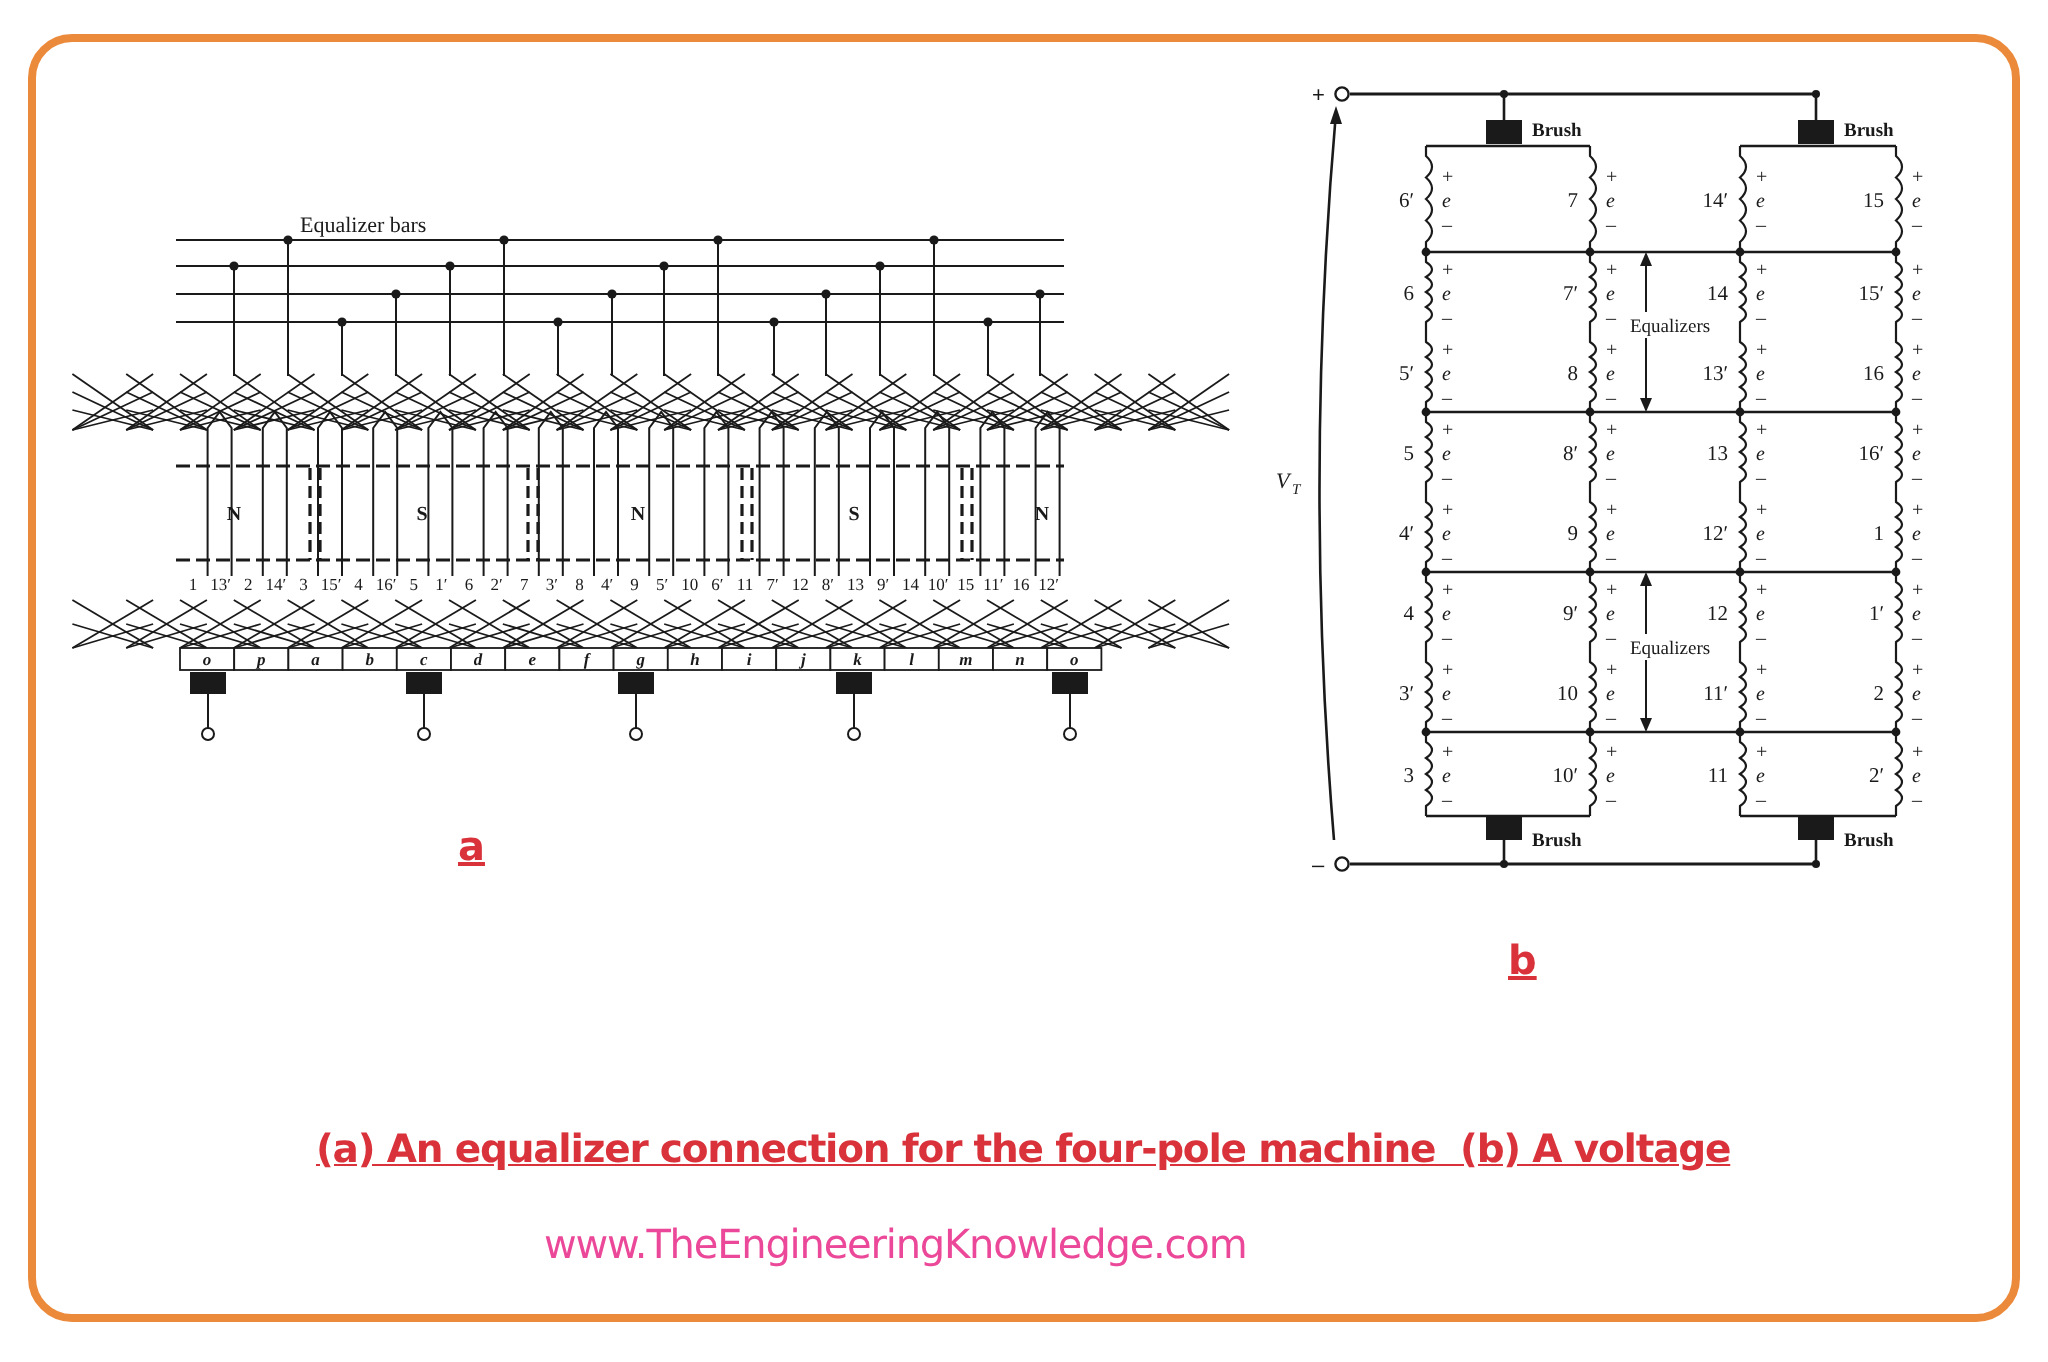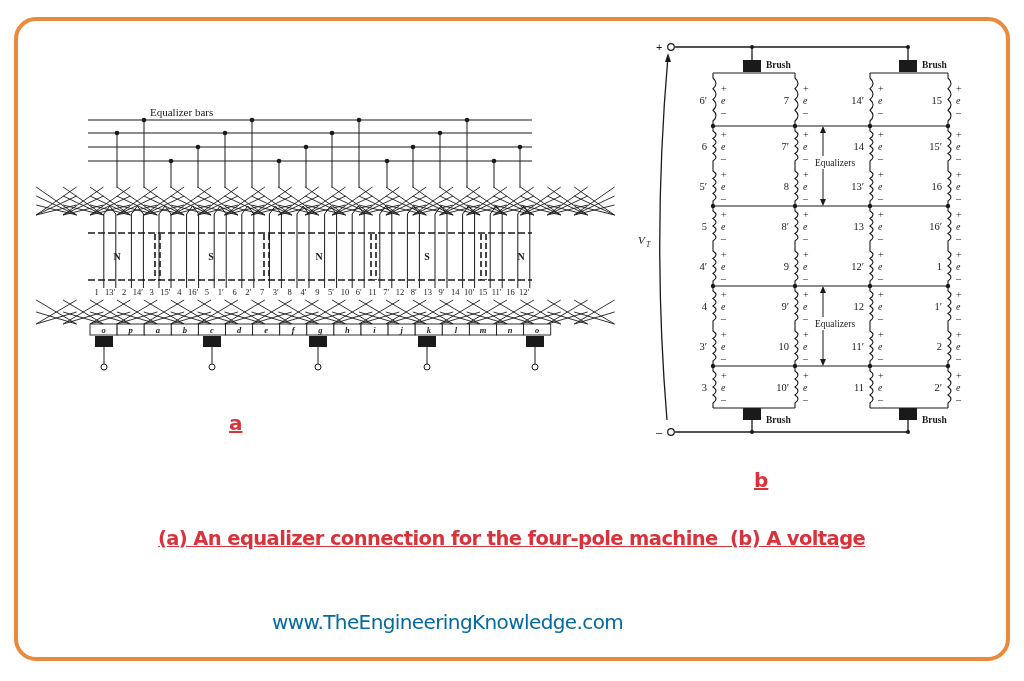--- a/index.html
+++ b/index.html
@@ -4,21 +4,21 @@
 <style>
   html, body { margin:0; padding:0; background:#ffffff; }
   body { width:1024px; height:681px; position:relative; overflow:hidden; font-family:"Liberation Sans", sans-serif; }
   .frame { position:absolute; left:14px; top:17px; width:996px; height:644px; border:4px solid #ec8a3c; border-radius:22px; box-sizing:border-box; }
   svg { position:absolute; left:0; top:0; }
   .serif { font-family:"Liberation Serif", "DejaVu Serif", serif; }
   .label-a, .label-b { position:absolute; font-family:"DejaVu Sans", sans-serif; font-weight:bold; color:#d9323a; text-decoration:underline; font-size:20px; }
   .label-a { left:229px; top:411px; }
   .label-b { left:754px; top:468px; }
   .caption { position:absolute; left:158px; top:523px; width:800px; font-family:"DejaVu Sans", sans-serif; font-weight:bold; color:#d9323a; text-decoration:underline; font-size:19.5px; line-height:32px; letter-spacing:-0.6px; }
-  .website { position:absolute; left:272px; top:610px; font-family:"DejaVu Sans", sans-serif; color:#0369a1; font-size:20px; letter-spacing:-0.6px; }
+  .website { position:absolute; left:272px; top:610px; font-family:"DejaVu Sans", sans-serif; color:#ec4899; font-size:20px; letter-spacing:-0.6px; }
 </style>
 </head>
 <body>
 
 <div class="frame"></div>
 
 <svg id="figA" width="1024" height="681" viewBox="0 0 1024 681">
     <text x="150" y="116" font-size="11" fill="#1a1a1a" class="serif">Equalizer bars</text>
     <line x1="88" y1="120" x2="532" y2="120" stroke="#1a1a1a" stroke-width="1.1"></line>
     <line x1="88" y1="133" x2="532" y2="133" stroke="#1a1a1a" stroke-width="1.1"></line>
@@ -600,15 +600,15 @@
     <path d="M823,286 L820,293 L826,293 Z" fill="#1a1a1a"></path>
     <path d="M823,366 L820,359 L826,359 Z" fill="#1a1a1a"></path>
     <rect x="814" y="317" width="54" height="13" fill="#fff"></rect>
     <text x="815" y="327" font-size="9.5" fill="#1a1a1a" class="serif">Equalizers</text>
   </svg>
 
 <div class="label-a">a</div>
 <div class="label-b">b</div>
 
 <div class="caption">
-  <div style="white-space:pre;">(a) An equalizer connection for the four-pole machine  (b) A voltage</div>
+  <div style="white-space:pre;margin-top:36px;">(a) An equalizer connection for the four-pole machine  (b) A voltage</div>
 </div>
 <div class="website">www.TheEngineeringKnowledge.com</div>
 
 </body></html>

